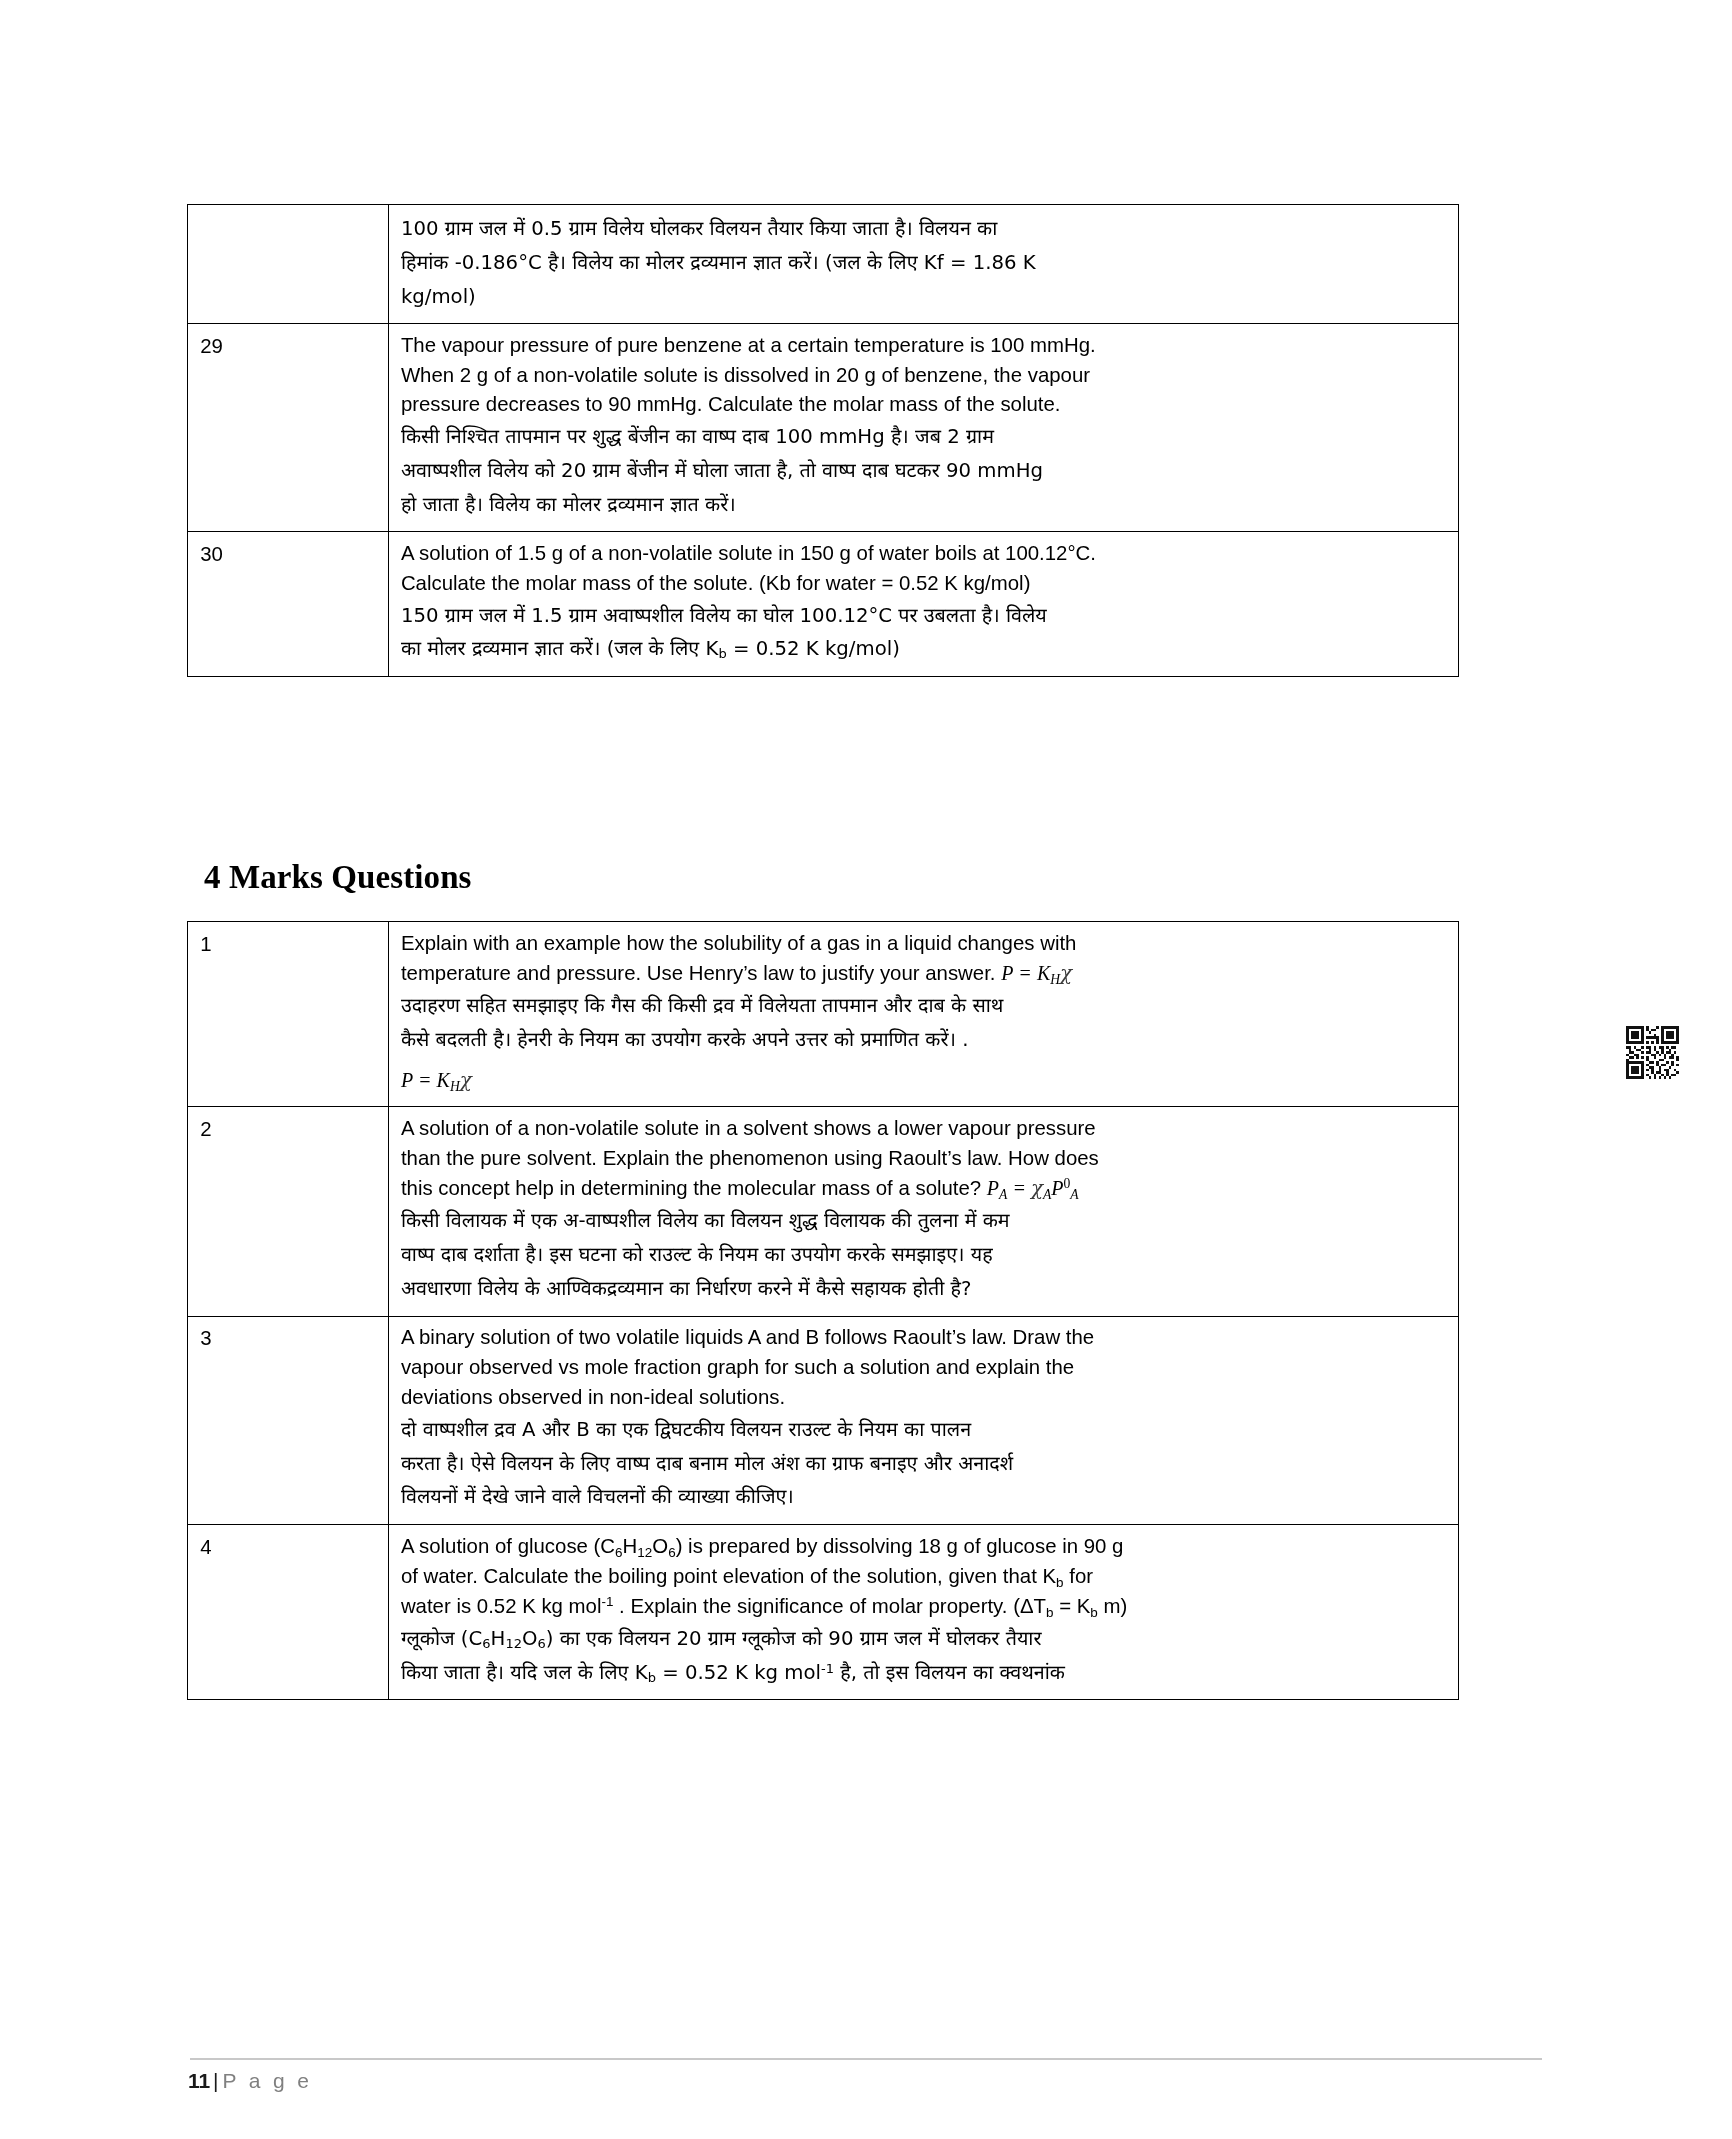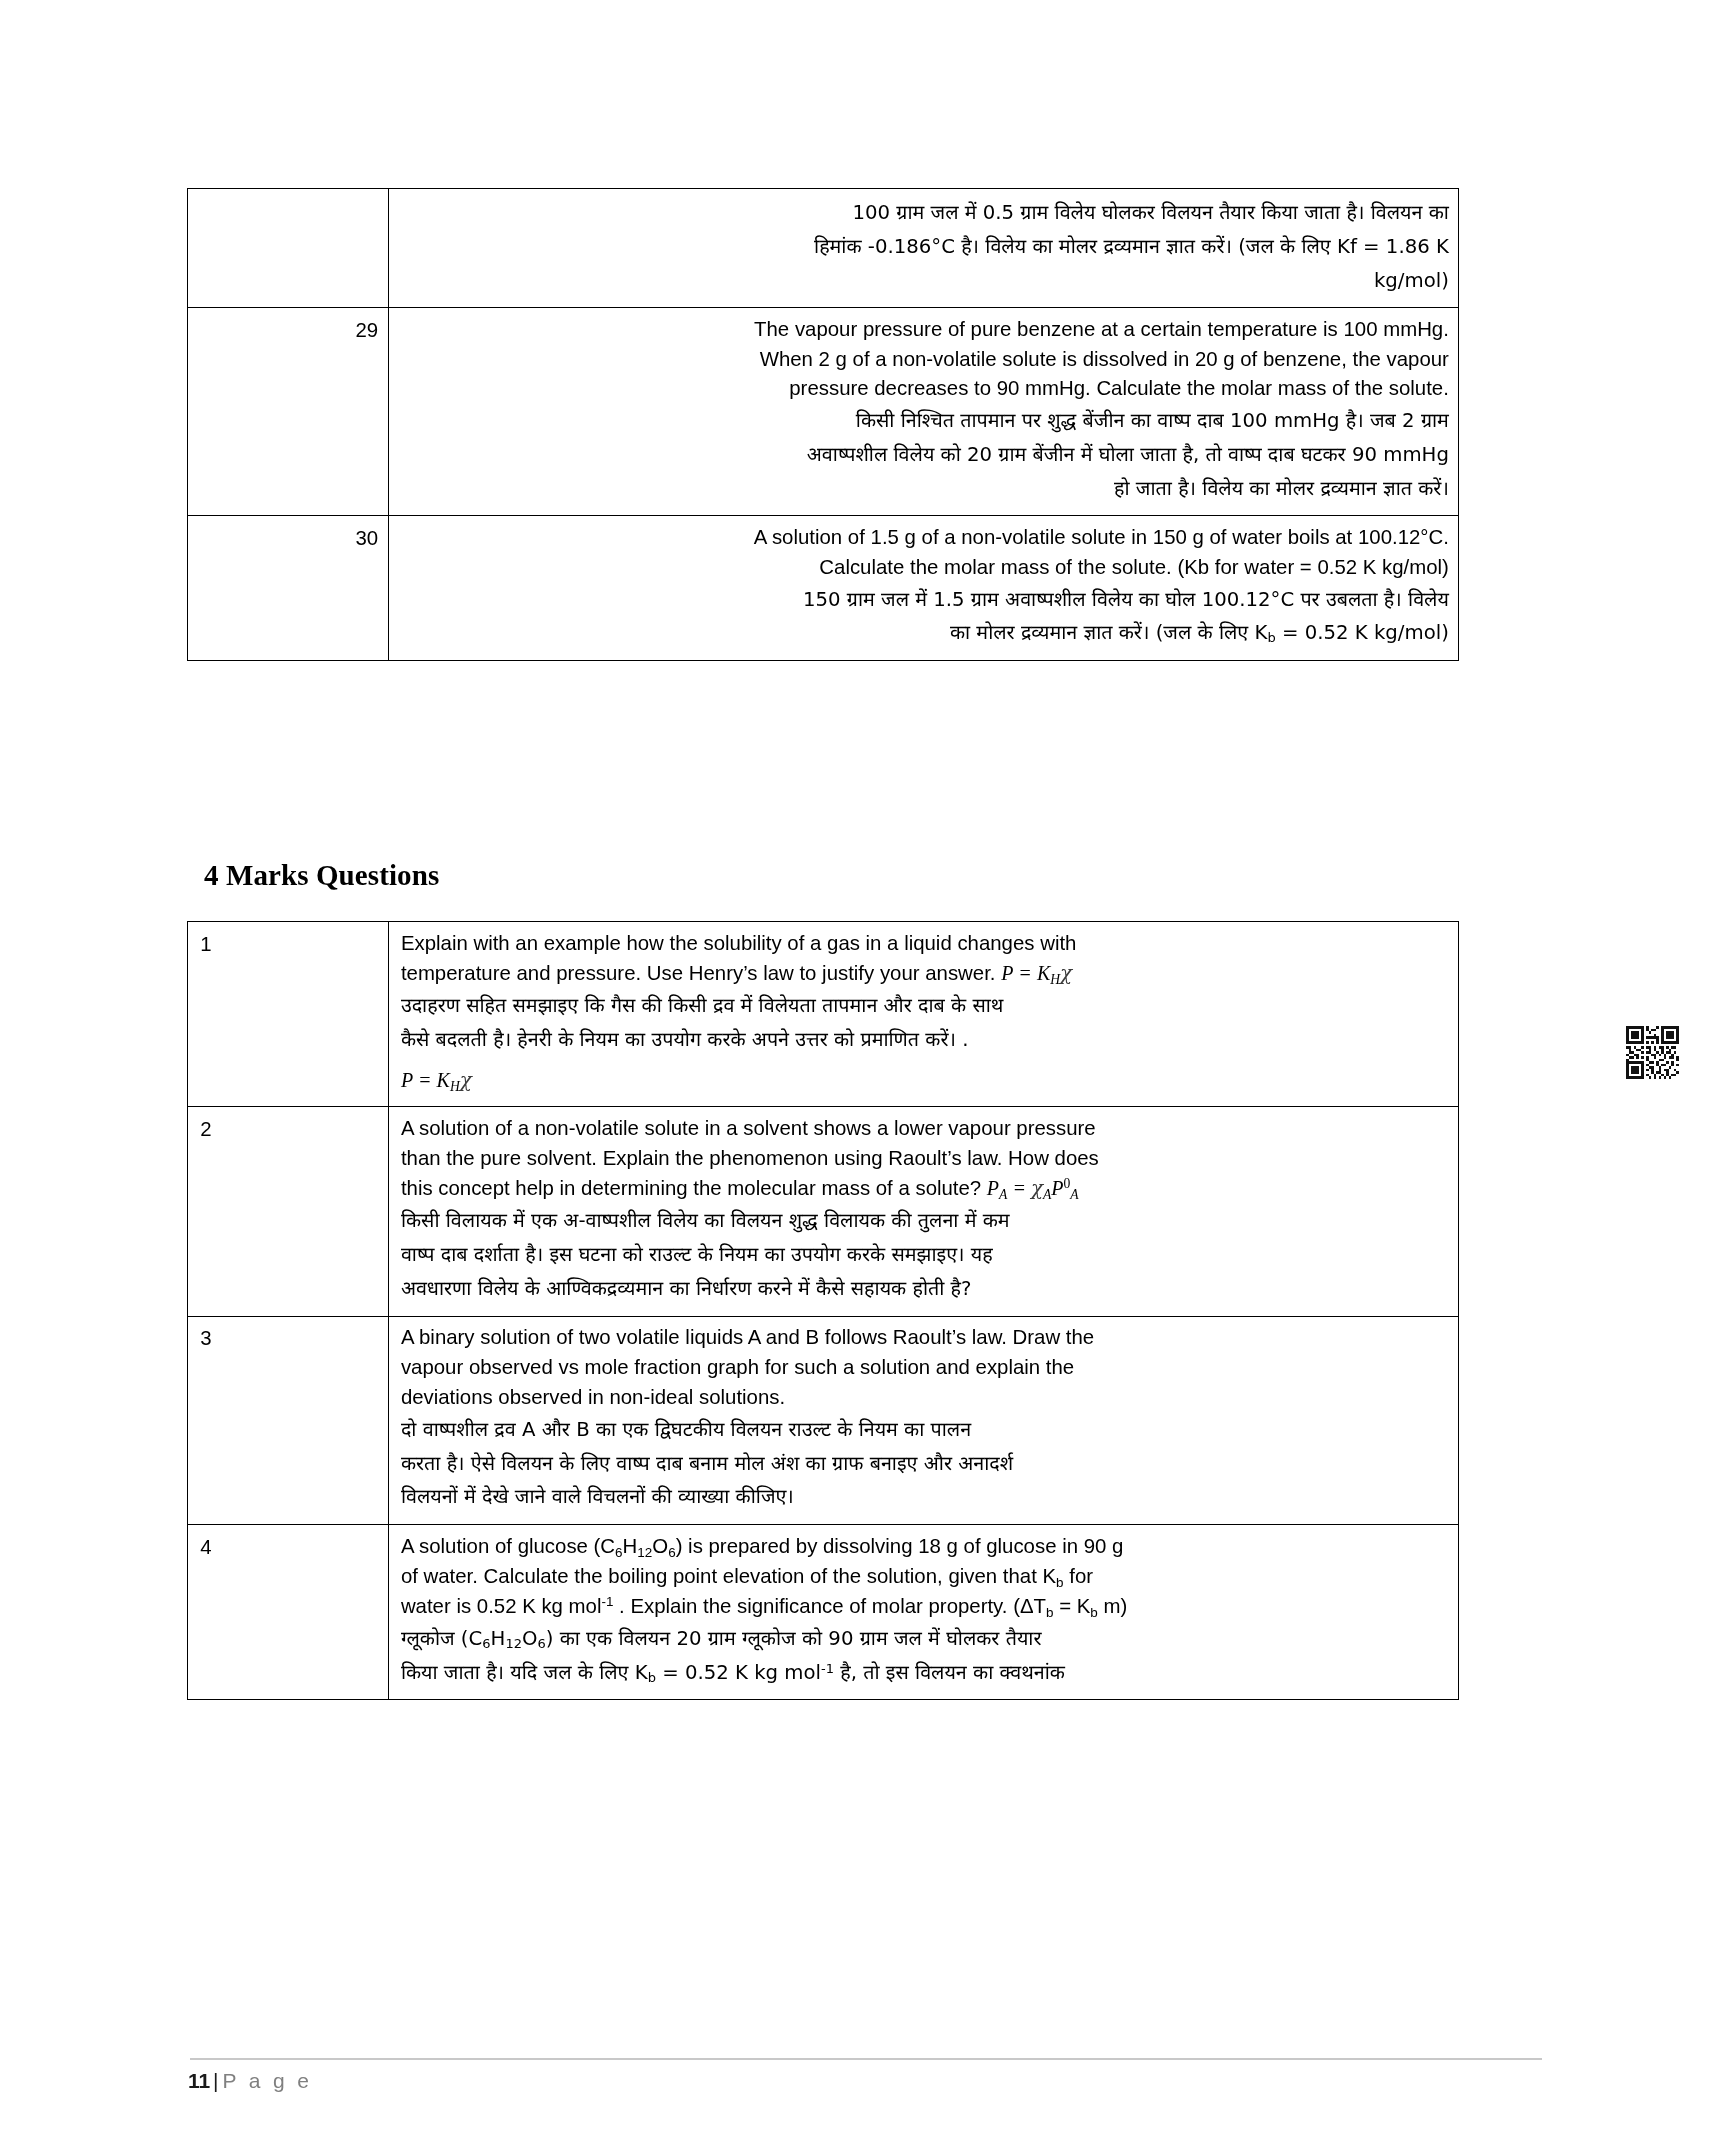--- a/index.html
+++ b/index.html
@@ -89,21 +89,21 @@
     font-size: 0.66em;
     vertical-align: 0.5em;
   }
 
   
   .section-heading {
     position: absolute;
     left: 204px;
     font-family: "Liberation Serif", serif;
     font-weight: bold;
-    font-size: 29px;
+    font-size: 33px;
     letter-spacing: 0.1px;
     color: #000;
   }
 
   
   .qr {
     position: absolute;
     width: 53px;
     height: 53px;
   }
@@ -136,21 +136,21 @@
   .footer .pword {
     color: #808080;
     letter-spacing: 3.4px;
   }
 </style>
 </head>
 <body>
 
 <div class="page">
 
-  <table class="qtable" style="top:188px;text-align:right;">
+  <table class="qtable" style="top:204px;">
     <tbody>
       <tr>
         <td class="numcol"></td>
         <td class="bodycol">
           <span class="ln hi">100 ग्राम जल में 0.5 ग्राम विलेय घोलकर विलयन तैयार किया जाता है। विलयन का</span>
           <span class="ln hi">हिमांक -0.186°C है। विलेय का मोलर द्रव्यमान ज्ञात करें। (जल के लिए Kf = 1.86 K</span>
           <span class="ln hi">kg/mol)</span>
         </td>
       </tr>
 

